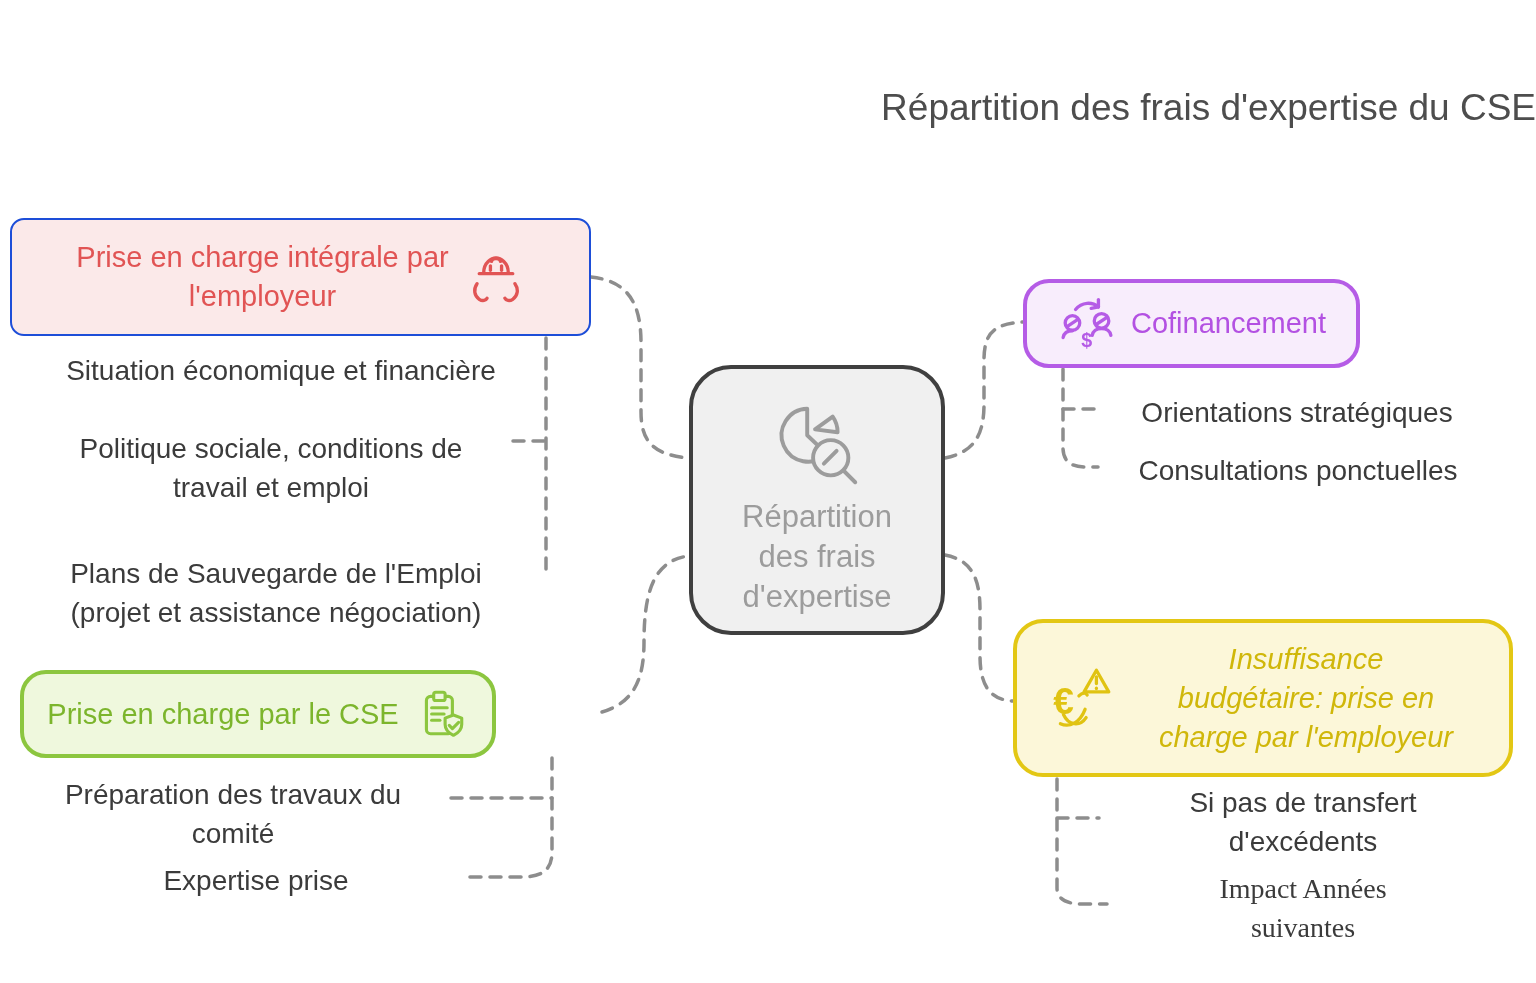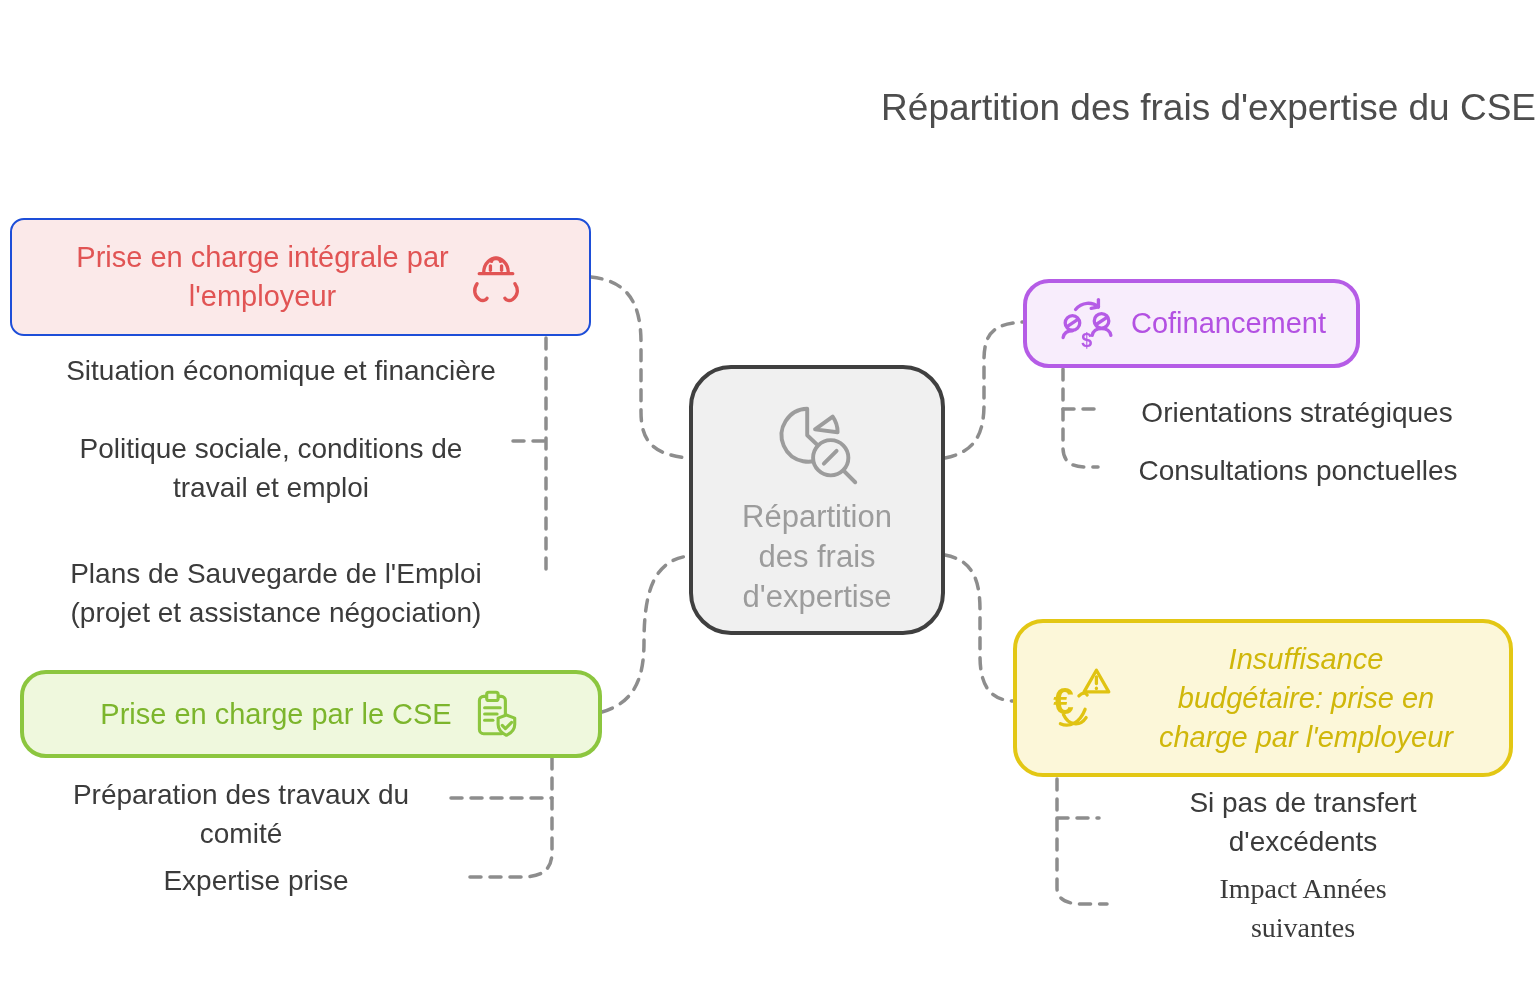--- a/index.html
+++ b/index.html
@@ -14,21 +14,21 @@
   }
   .box{
     position:absolute;box-sizing:border-box;display:flex;align-items:center;
     justify-content:center;text-align:center;white-space:pre-line;z-index:2;
   }
   .box-red{
     left:10px;top:218px;width:581px;height:118px;border:2px solid #1d4ed8;
     background:#fbe9e9;border-radius:14px;color:#e15454;font-size:29px;line-height:39px;gap:18px;
   }
   .box-green{
-    left:20px;top:670px;width:582px;height:88px;border:4px solid #8cc63f;
+    left:20px;top:670px;width:476px;height:88px;border:4px solid #8cc63f;
     background:#eff8dd;border-radius:26px;color:#7cb52c;font-size:29px;gap:16px;
   }
   .box-purple{
     left:1023px;top:279px;width:337px;height:89px;border:4px solid #b55ce6;
     background:#f8edfc;border-radius:26px;color:#b351e2;font-size:29px;gap:14px;
   }
   .box-yellow{
     left:1013px;top:619px;width:500px;height:158px;border:4px solid #e3c714;
     background:#fcf7d9;border-radius:30px;color:#d0b70a;font-size:29px;line-height:39px;
     gap:16px;padding:0 26px 0 34px;
@@ -40,21 +40,21 @@
     flex-direction:column;justify-content:flex-start;padding-top:28px;
   }
   .box-center .lbl{margin-top:2px;}
   .sub{
     position:absolute;color:#3b3b3b;font-size:28px;line-height:39px;
     text-align:center;white-space:pre-line;z-index:2;
   }
   .sub-l1{left:16px;top:351px;width:530px;}
   .sub-l2{left:21px;top:429px;width:500px;}
   .sub-l3{left:10px;top:554px;width:532px;}
-  .sub-l4{left:8px;top:775px;width:466px;text-align:center;}
+  .sub-l4{left:0;top:775px;width:466px;text-align:center;}
   .sub-l5{left:0;top:861px;width:512px;}
   .sub-r1{left:1110px;top:393px;width:374px;}
   .sub-r2{left:1106px;top:451px;width:384px;}
   .sub-r3{left:1103px;top:783px;width:400px;}
   .sub-r4{left:1103px;top:869px;width:400px;font-family:Liberation Serif, serif;}
   .ico{display:inline-flex;flex:none;}
 </style>
 </head>
 <body>
 

